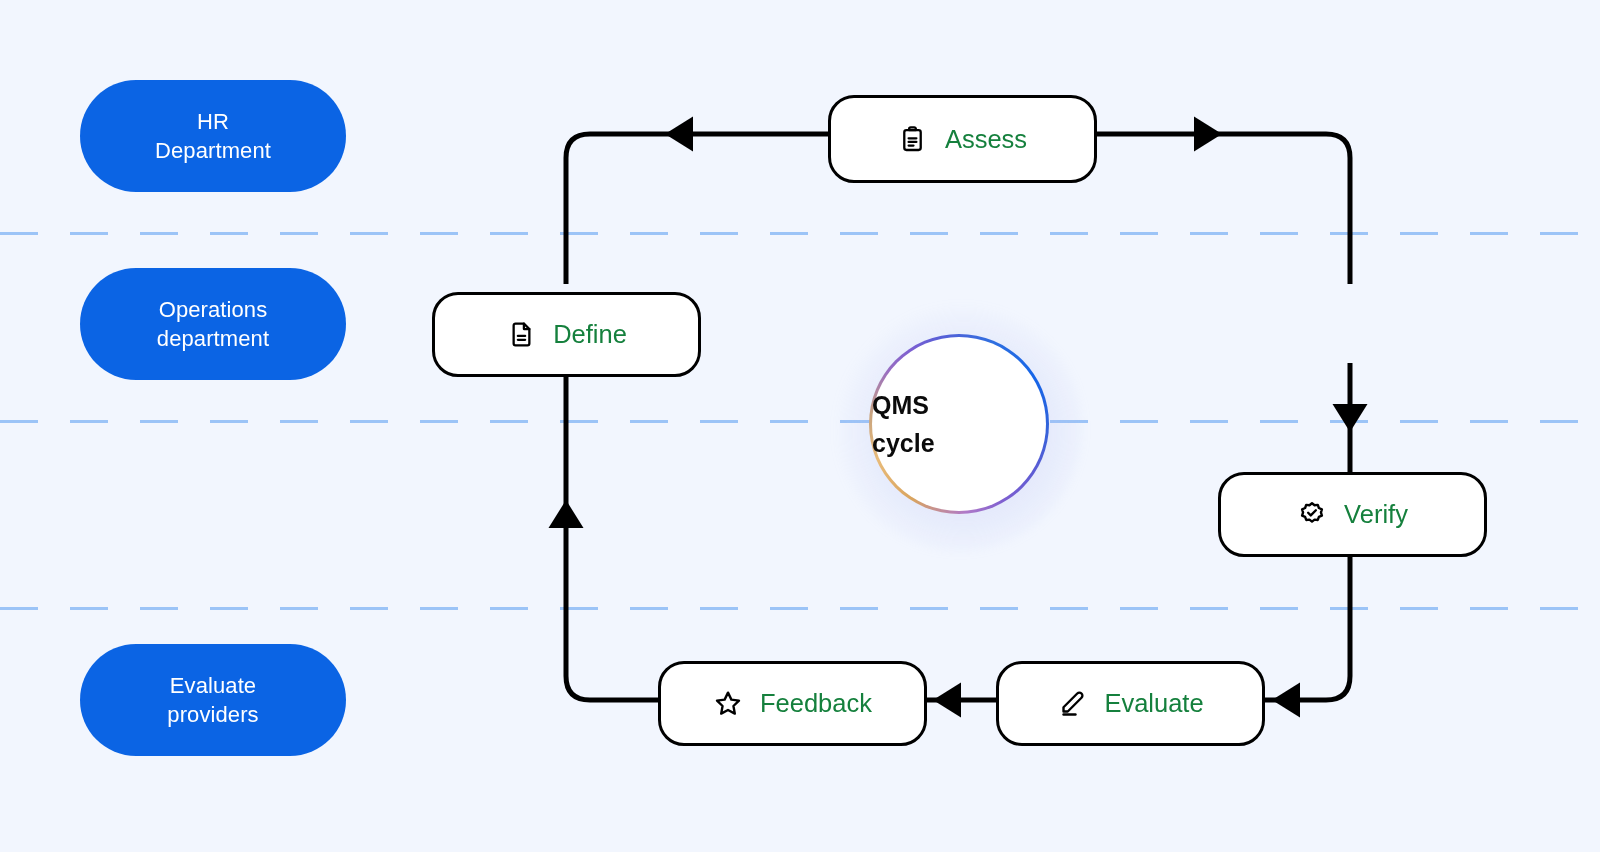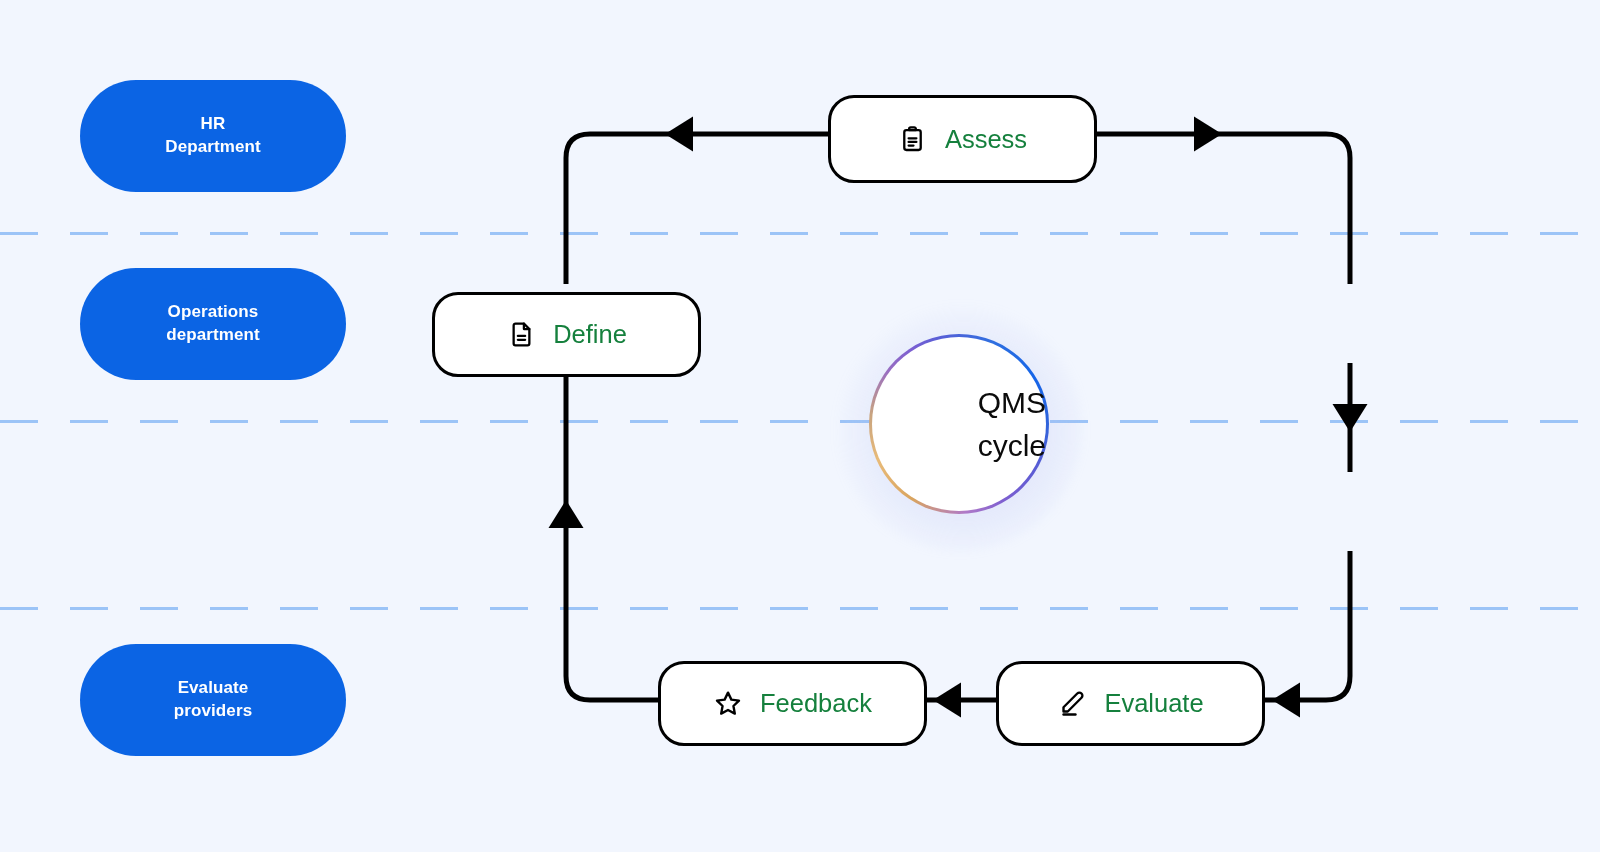--- a/index.html
+++ b/index.html
@@ -14,21 +14,21 @@
   .lane-divider{
     position:absolute;left:0;width:1600px;height:3px;
     background-image:repeating-linear-gradient(to right,#9cc4f7 0 38px,rgba(0,0,0,0) 38px 70px);
   }
 
   
   .pill{
     position:absolute;left:80px;width:266px;height:112px;
     background:#0b64e4;border-radius:56px;
     display:flex;align-items:center;justify-content:center;
-    color:#ffffff;font-weight:bold;font-size:17px;line-height:1.33;
+    color:#ffffff;font-weight:normal;font-size:22px;line-height:1.33;
     text-align:center;letter-spacing:.1px;
   }
   .pill span{display:block;}
 
   
   .node{
     position:absolute;background:#ffffff;
     border:3.5px solid #000000;border-radius:26px;
     display:flex;align-items:center;justify-content:center;
     gap:17px;font-size:25.5px;color:#15803d;
@@ -64,22 +64,22 @@
         #2f6fe0 232deg,
         #1565e8 268deg,
         #2f63db 300deg,
         #5a5cd4 330deg,
         #7e5fd0 360deg);
     padding:3px;box-sizing:border-box;
   }
   #qms-inner{
     position:absolute;left:3px;top:3px;width:174px;height:174px;border-radius:50%;
     background:#ffffff;
-    display:flex;flex-direction:column;align-items:flex-end;justify-content:center;
-    gap:9px;font-size:30px;font-weight:normal;color:#0b0b0b;
+    display:flex;flex-direction:column;align-items:flex-start;justify-content:center;
+    gap:9px;font-size:25px;font-weight:bold;color:#0b0b0b;
   }
 </style>
 </head>
 <body>
 
 <div id="stage">
 
   <div class="lane-divider" style="top:232px"></div>
   <div class="lane-divider" style="top:420px"></div>
   <div class="lane-divider" style="top:607px"></div>
@@ -153,20 +153,29 @@
         <path d="M9.2 4.3V3.4A1.4 1.4 0 0 1 10.6 2h2.8a1.4 1.4 0 0 1 1.4 1.4v.9z"></path>
         <path d="M8.8 11h6.4"></path>
           <path d="M8.8 14h6.4"></path>
           <path d="M8.8 17h4"></path>
       </svg>
     </span>
     <span class="lbl">Assess</span>
   </div>
 
 
+  <div class="node" style="left:1218px;top:472px;width:263px;height:79px;">
+    <span class="glyph">
+      <svg width="30" height="30" viewBox="0 0 24 24" fill="none" stroke="#000" stroke-width="1.9" stroke-linecap="round" stroke-linejoin="round">
+        <path d="M12 2.6l2.05 1.62 2.6-.3.86 2.48 2.4 1.05-.75 2.5.75 2.5-2.4 1.05-.86 2.48-2.6-.3L12 17.3l-2.05-1.62-2.6.3-.86-2.48-2.4-1.05.75-2.5-.75-2.5 2.4-1.05.86-2.48 2.6.3z"></path>
+        <path d="M8.9 10.2l2.1 2.1 4.1-4.1"></path>
+      </svg>
+    </span>
+    <span class="lbl">Verify</span>
+  </div>
 
   <div class="node" style="left:996px;top:661px;width:263px;height:79px;">
     <span class="glyph">
       <svg width="30" height="30" viewBox="0 0 24 24" fill="none" stroke="#000" stroke-width="1.9" stroke-linecap="round" stroke-linejoin="round">
         <path d="M16.2 3.6a2.4 2.4 0 0 1 3.4 3.4L8.6 18h-3.4v-3.4z"></path>
         <path d="M5.2 20.4h9.6"></path>
       </svg>
     </span>
     <span class="lbl">Evaluate</span>
   </div>

